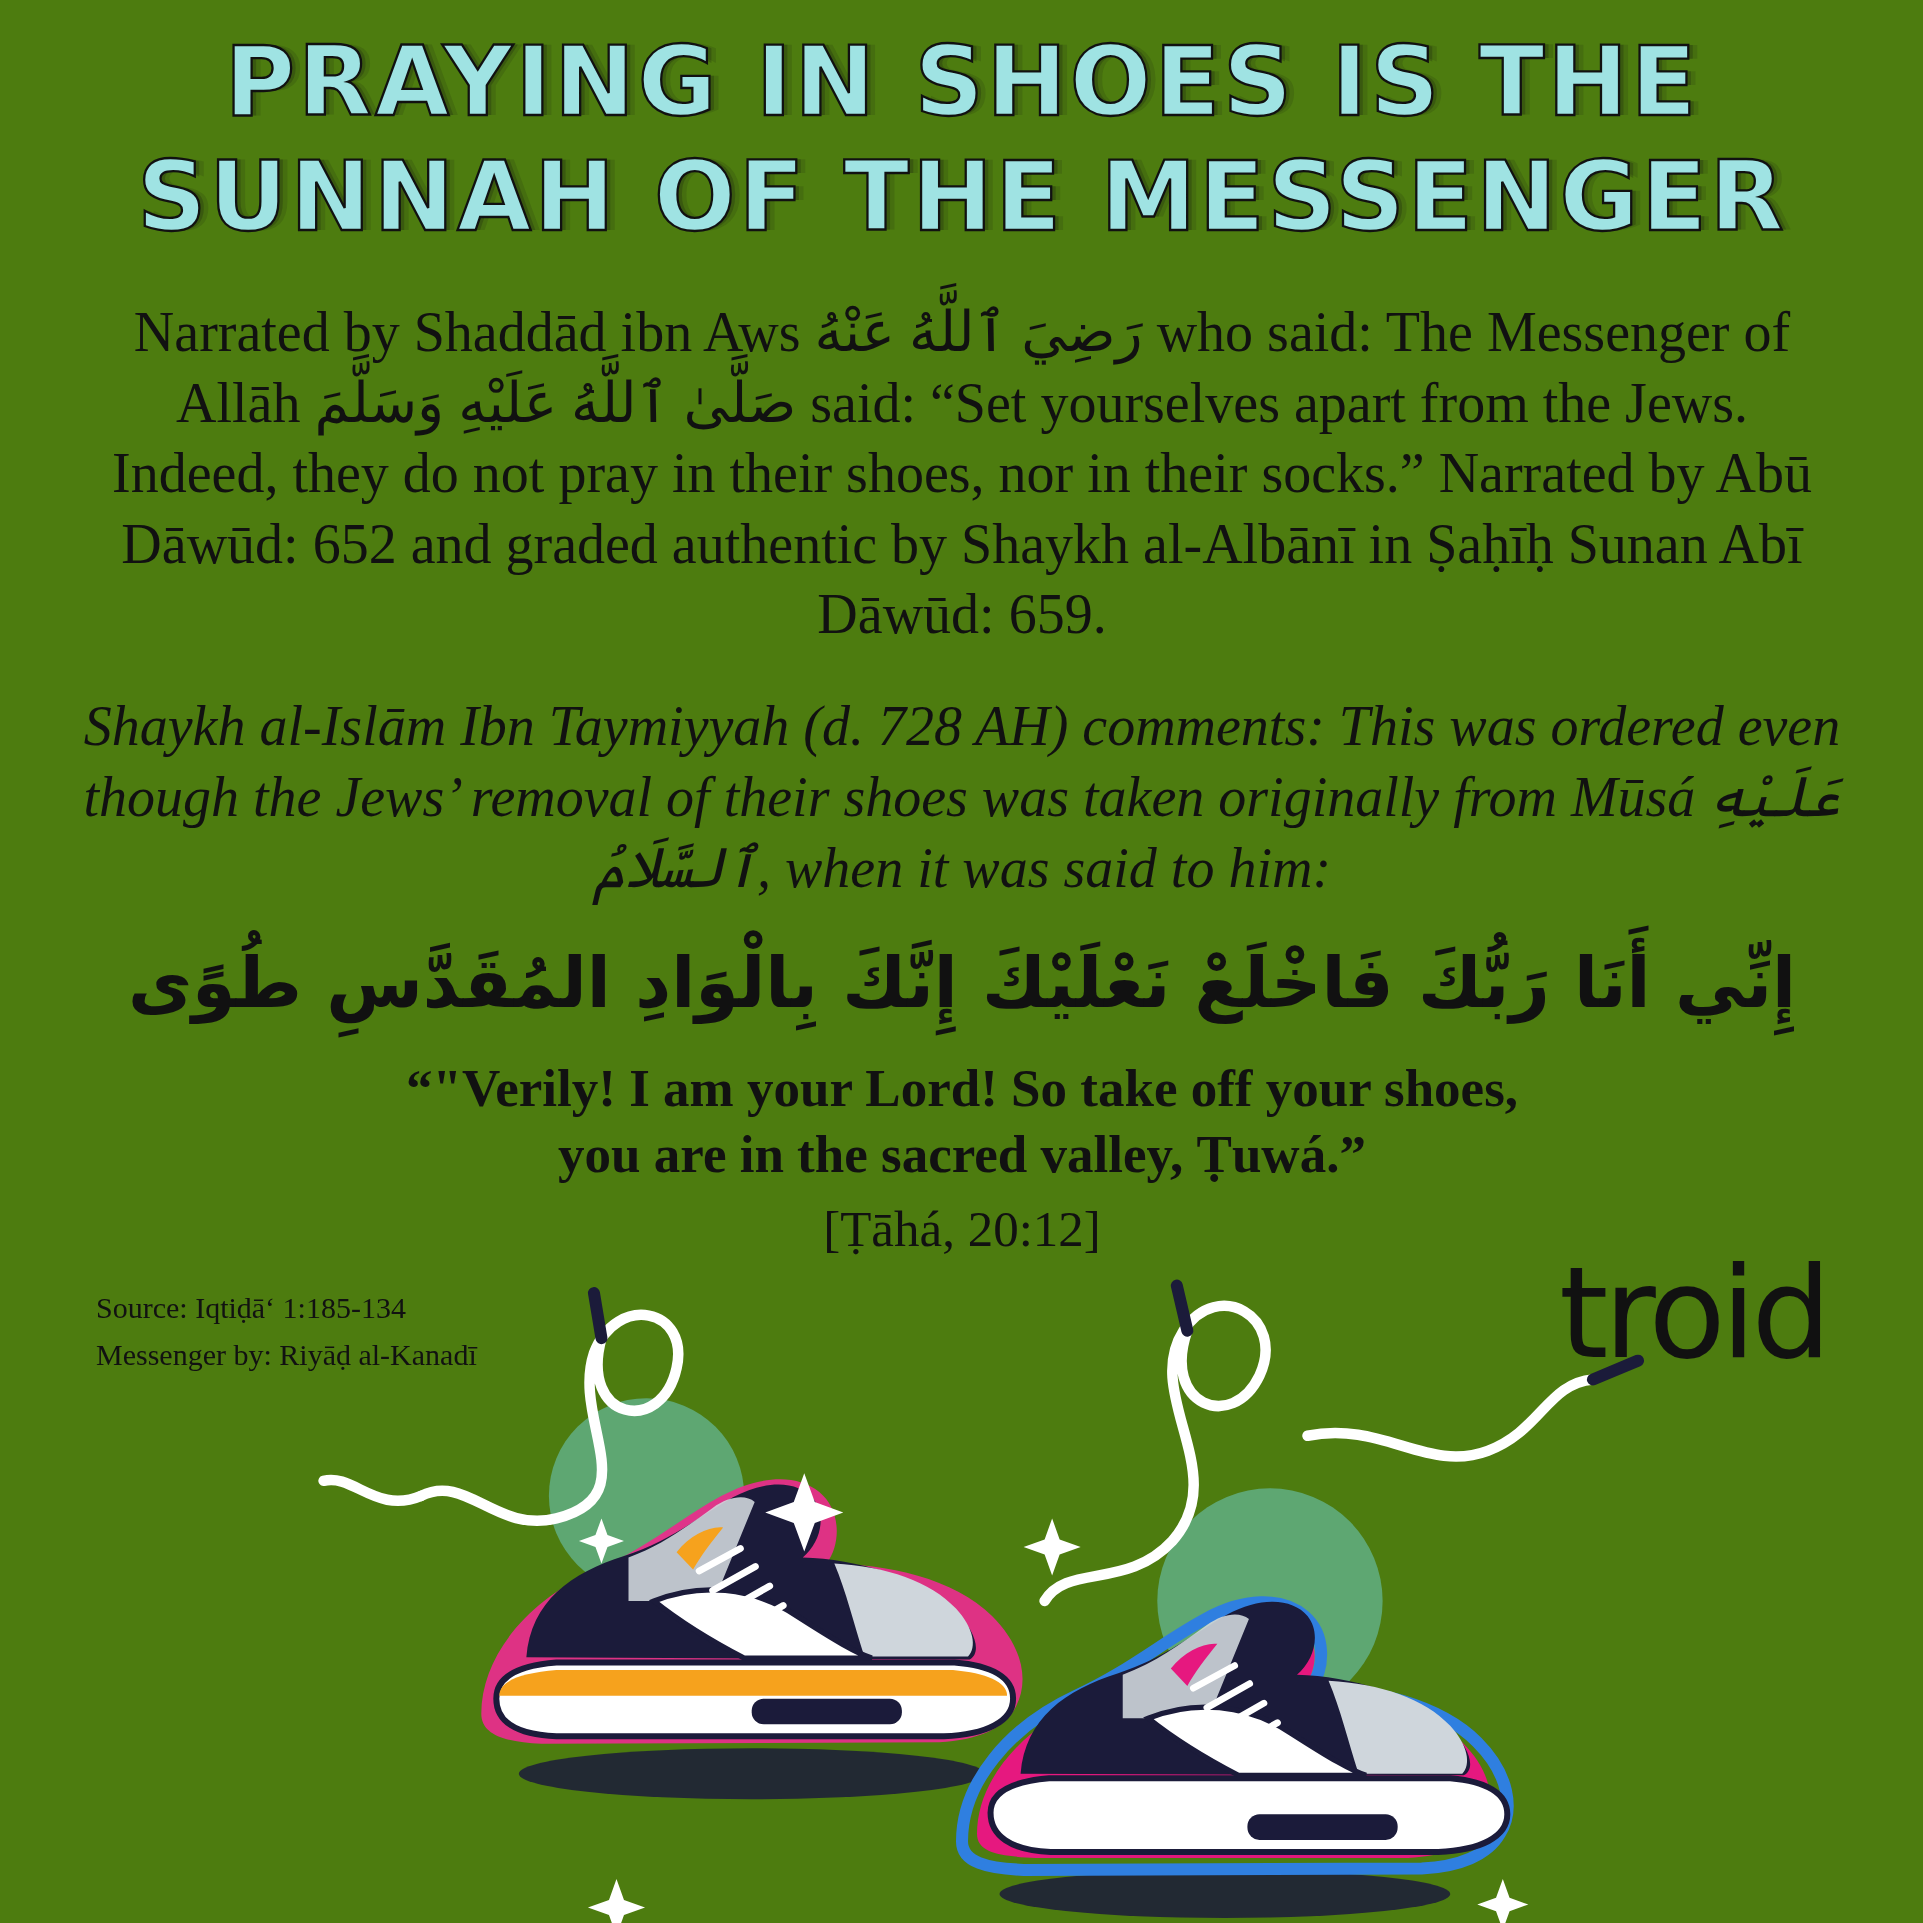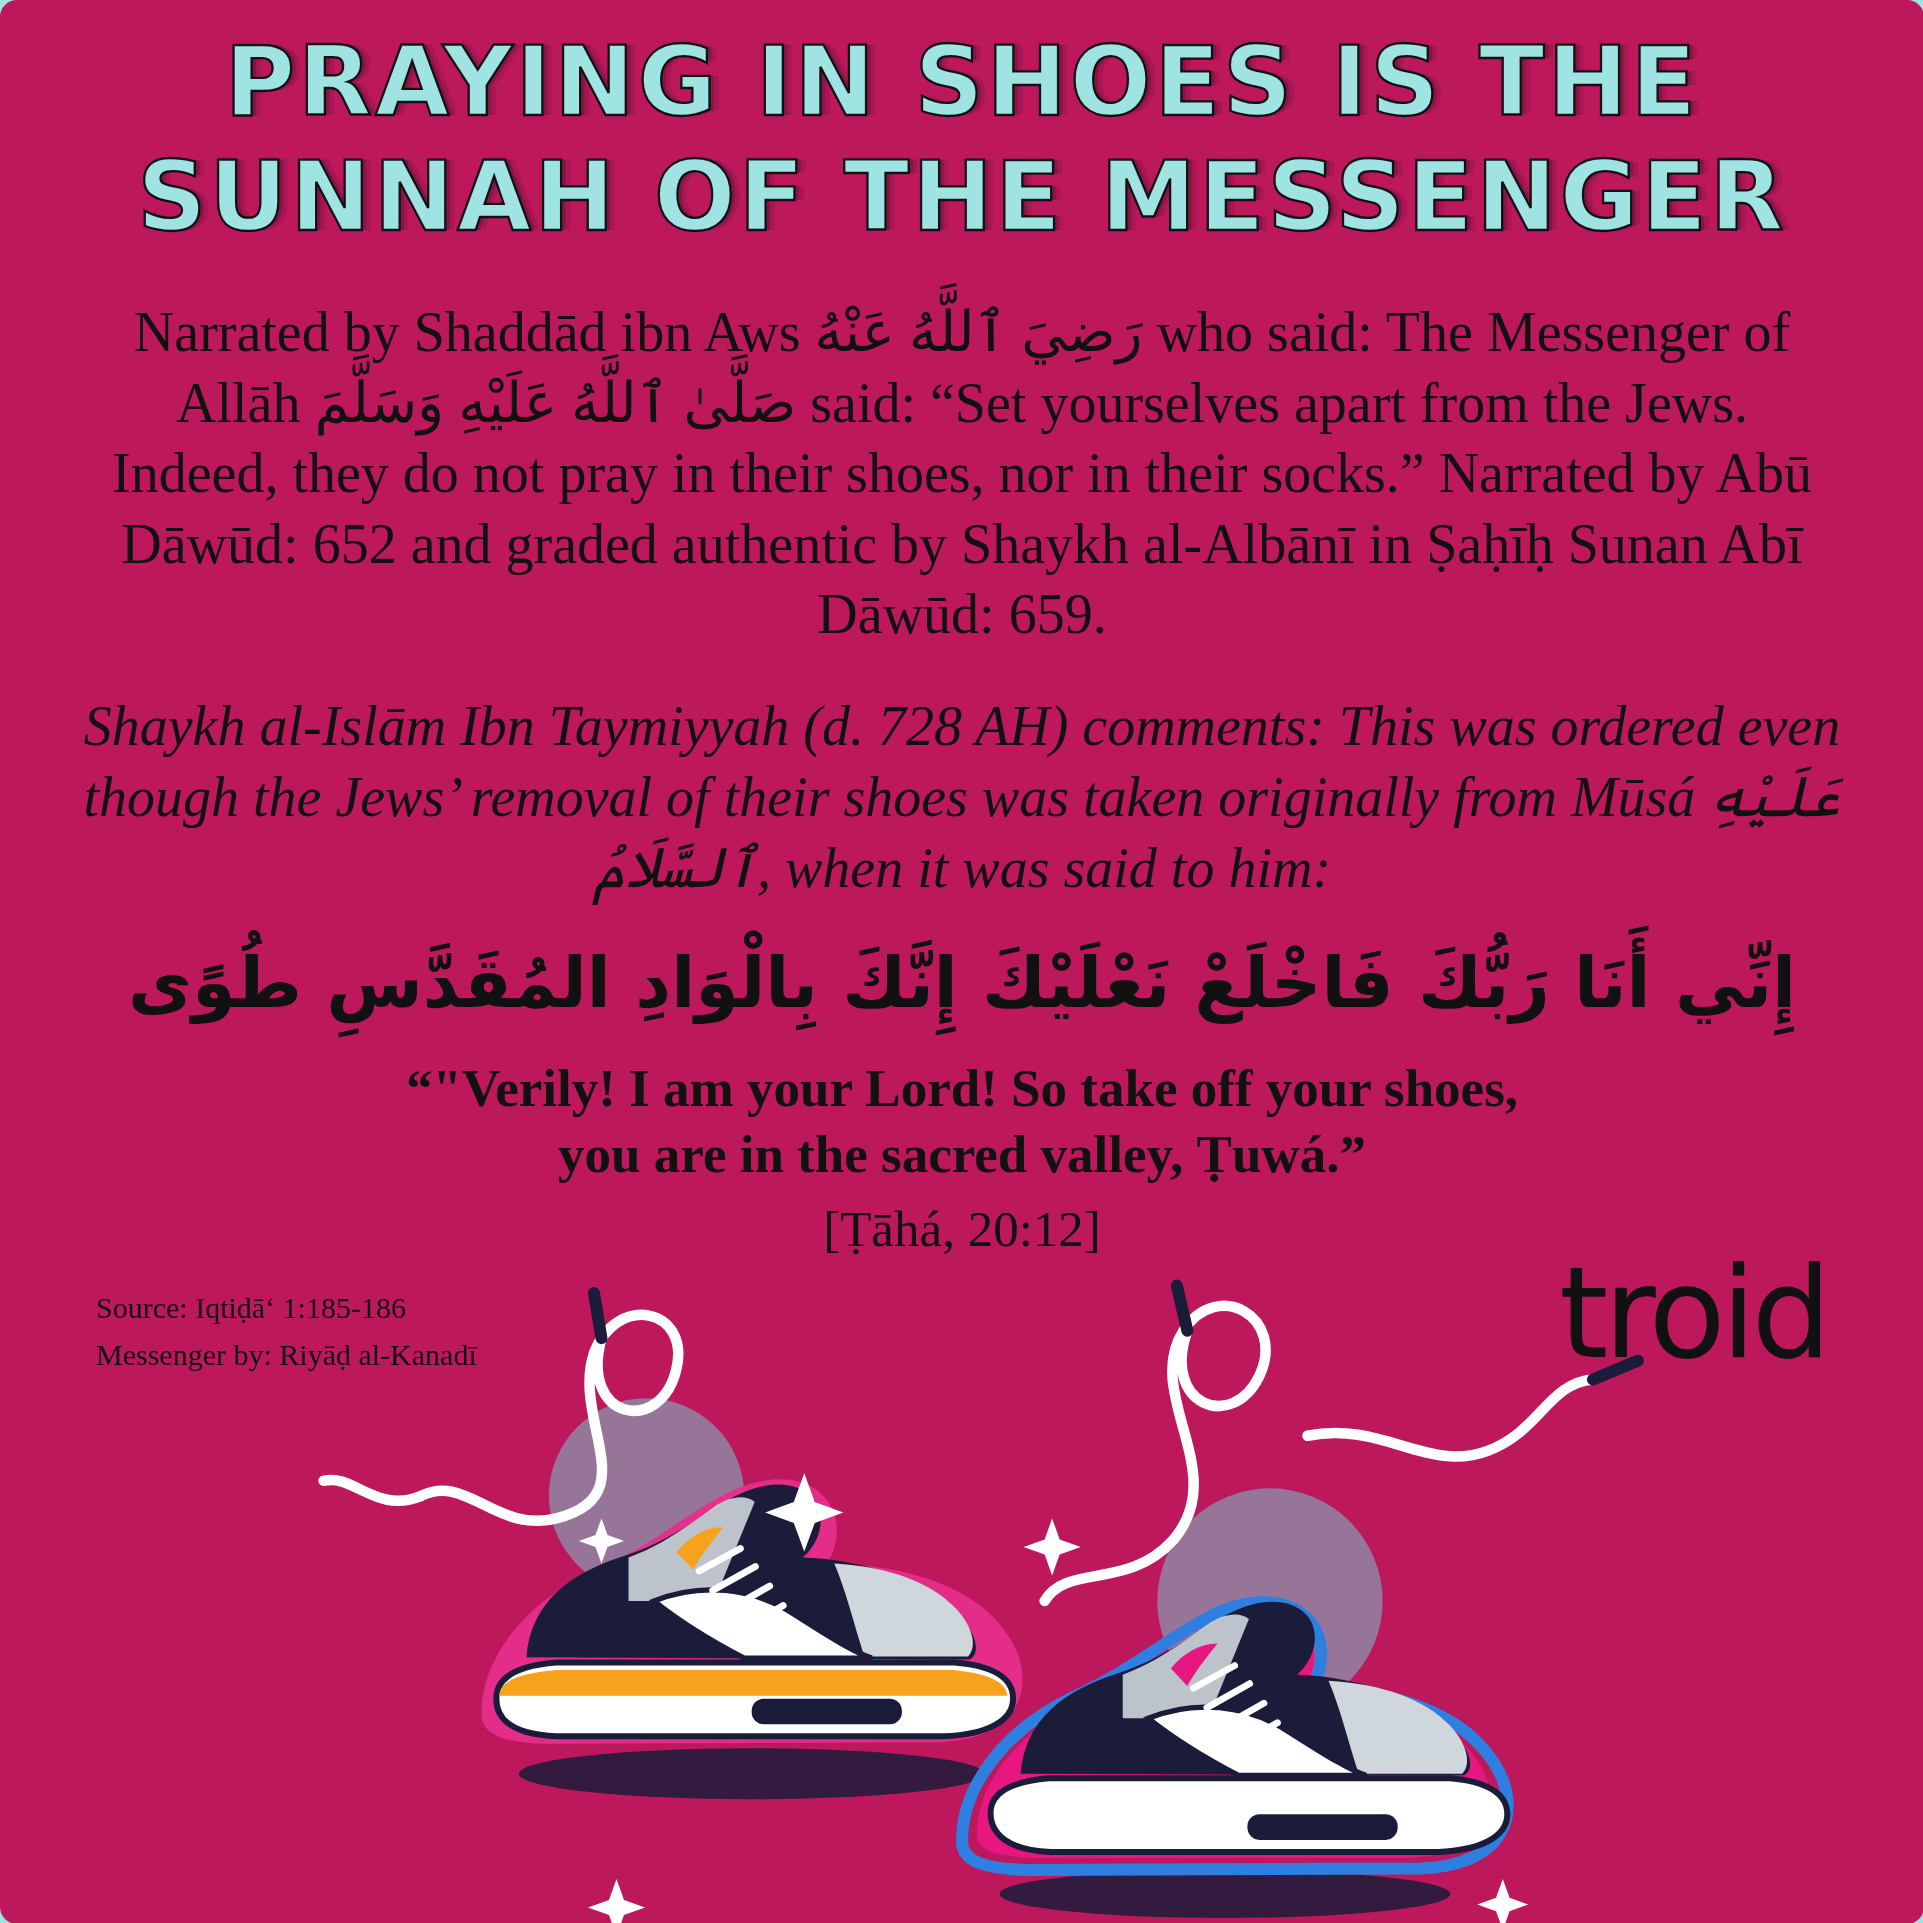--- a/index.html
+++ b/index.html
@@ -10,23 +10,22 @@
     width: 1924px;
     height: 1924px;
     background: #9fe3e3;
     font-family: "Liberation Serif", serif;
     overflow: hidden;
   }
   .poster {
     position: relative;
     width: 1924px;
     height: 1924px;
-    background: #be185d;
+    background: #4d7c0f;
     box-sizing: border-box;
-    border-radius: 17px;
   }
 
   
   .title-block {
     padding-top: 33px;
     text-align: center;
   }
   .title-line {
     font-family: "DejaVu Sans", sans-serif;
     font-weight: 700;
@@ -136,21 +135,21 @@
 
   <div class="para comment">Shaykh al-Islām Ibn Taymiyyah (d. 728 AH) comments: This was ordered even though the Jews’ removal of their shoes was taken originally from Mūsá عَلَيْهِ ٱلسَّلَامُ, when it was said to him:</div>
 
   <div class="para ayah-arabic">إِنِّي أَنَا رَبُّكَ فَاخْلَعْ نَعْلَيْكَ إِنَّكَ بِالْوَادِ المُقَدَّسِ طُوًى</div>
 
   <div class="para ayah-trans">“"Verily! I am your Lord! So take off your shoes,</div>
   <div class="para ayah-trans" style="margin-top:0">you are in the sacred valley, Ṭuwá.”</div>
   <div class="para ayah-ref">[Ṭāhá, 20:12]</div>
 
   <div class="credits">
-    <div>Source: Iqtiḍāʻ 1:185-186</div>
+    <div>Source: Iqtiḍāʻ 1:185-134</div>
     <div>Messenger by: Riyāḍ al-Kanadī</div>
   </div>
 
   <div class="logo">troid</div>
 
   <div class="illustration">
     <svg width="1924" height="676" viewBox="0 0 2560 900" xmlns="http://www.w3.org/2000/svg">
 
       <g opacity="0.5" fill="#6fd2d6">
         <circle cx="860" cy="330" r="130"></circle>

